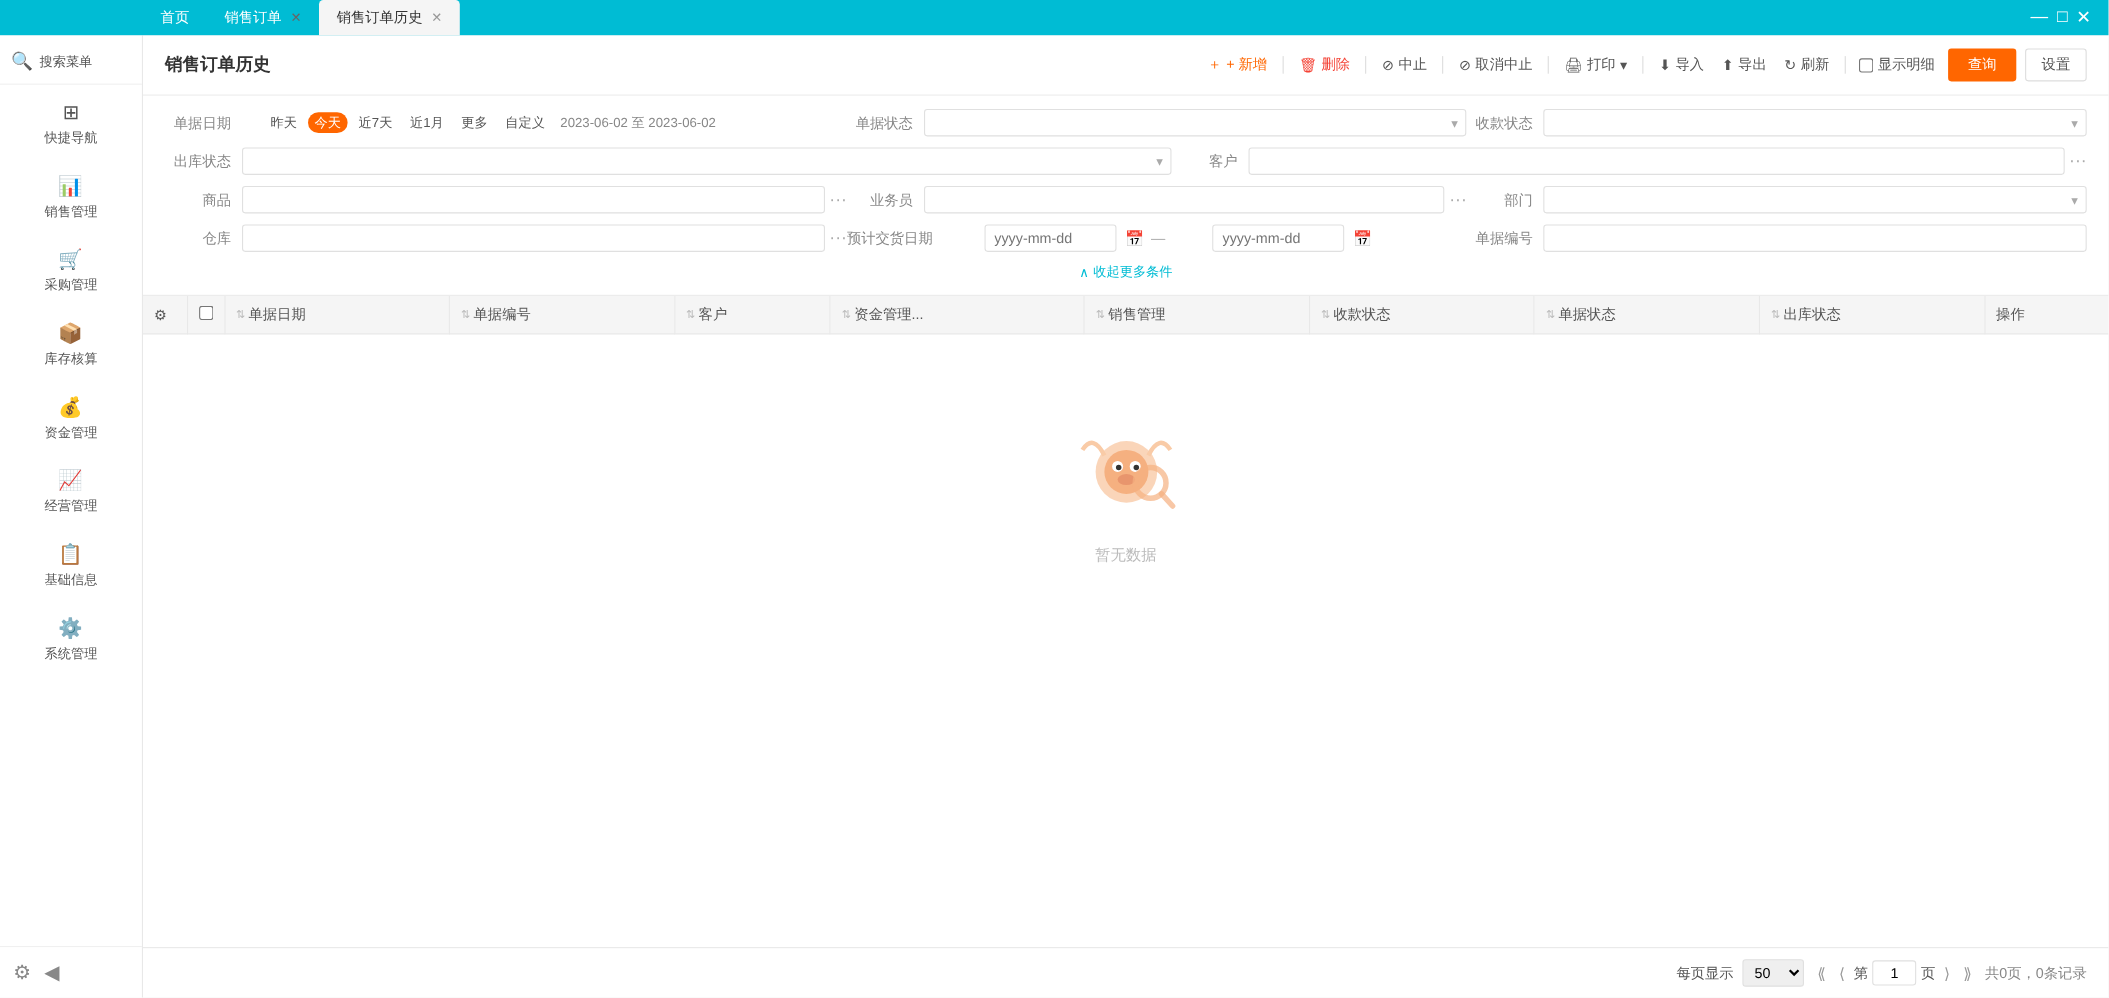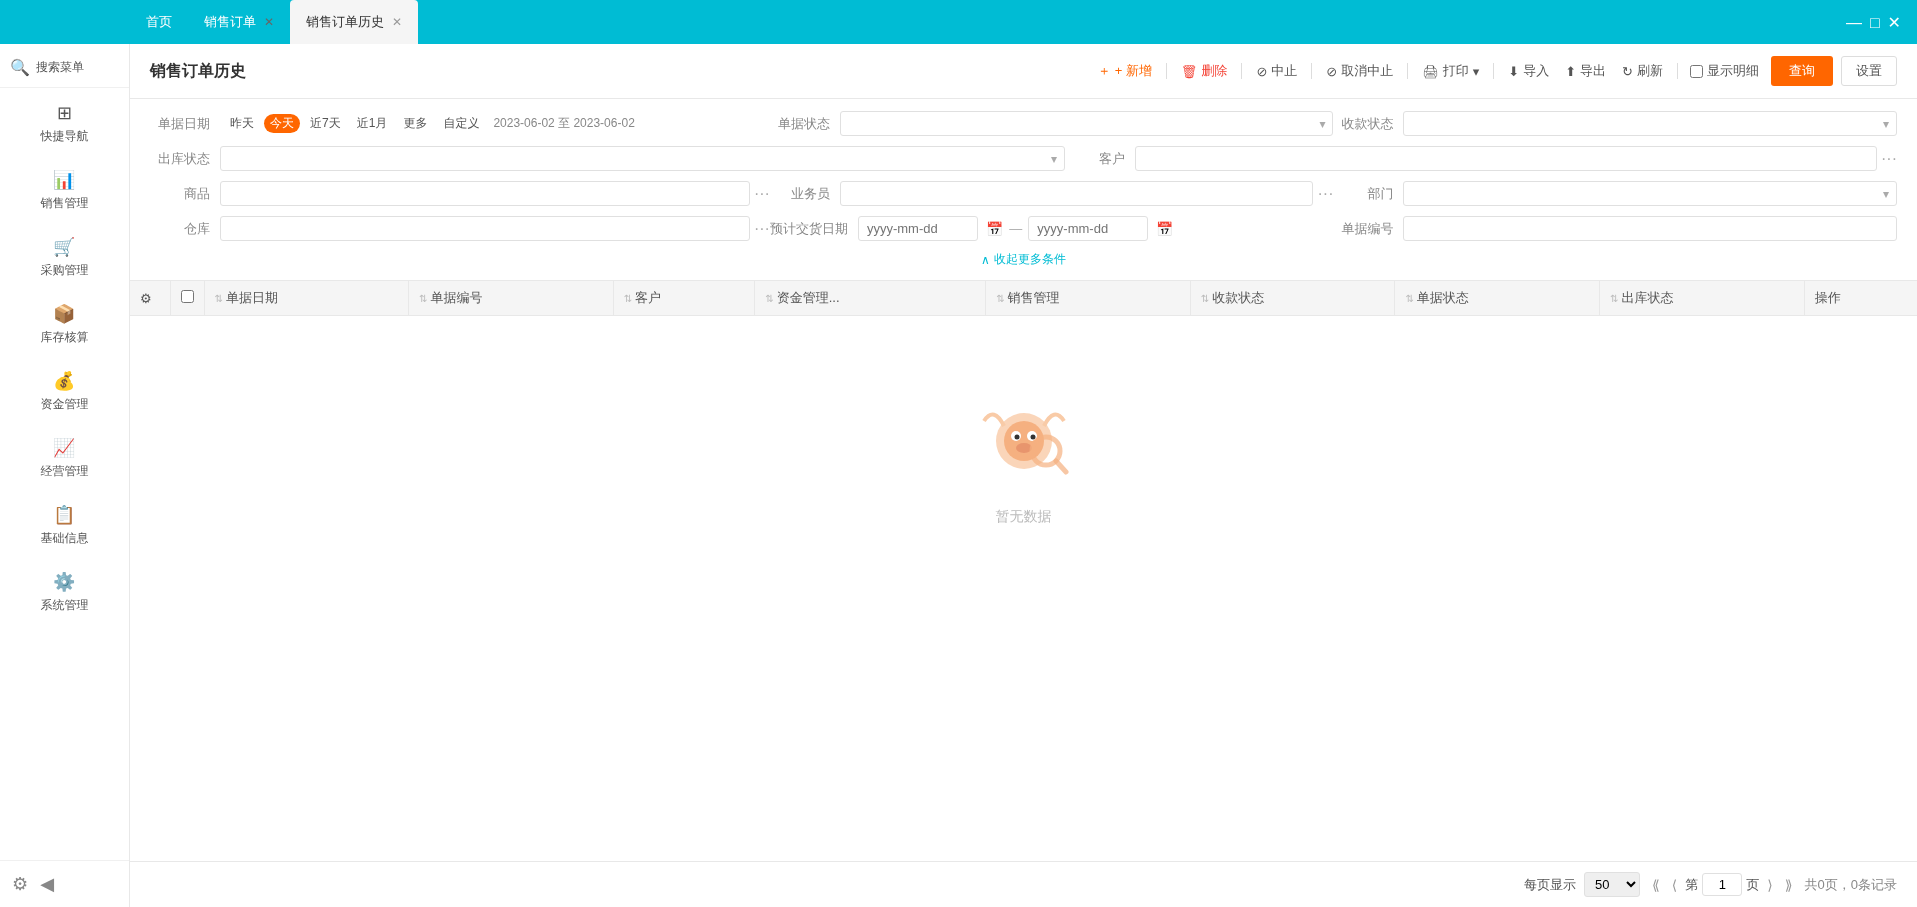--- a/index.html
+++ b/index.html
@@ -1,19 +1,19 @@
 <!DOCTYPE html>
 <html><head>
   <meta charset="utf-8">
   <style>
     * { margin: 0; padding: 0; box-sizing: border-box; }
     body { font-family: 'Microsoft YaHei', sans-serif; font-size: 13px; background: #f5f5f5; color: #333; display: flex; flex-direction: column; height: 907px; overflow: hidden; }
 
     
-    .topbar { background: #00bcd4; height: 44px; display: flex; align-items: center; padding: 0 0 0 130px; position: relative; }
+    .topbar { background: #00bcd4; height: 32px; display: flex; align-items: center; padding: 0 0 0 130px; position: relative; }
     .topbar-tab { display: flex; align-items: center; height: 100%; }
     .tab-item { display: flex; align-items: center; height: 100%; padding: 0 16px; font-size: 13px; color: #fff; cursor: pointer; position: relative; }
     .tab-item.active { background: #f5f5f5; color: #333; border-radius: 4px 4px 0 0; }
     .tab-item .tab-close { margin-left: 8px; font-size: 12px; color: #666; cursor: pointer; }
     .tab-item.active .tab-close { color: #999; }
     .topbar-right { position: absolute; right: 16px; top: 50%; transform: translateY(-50%); display: flex; align-items: center; gap: 8px; }
     .topbar-right span { color: #fff; font-size: 16px; cursor: pointer; }
 
     
     .main-layout { display: flex; flex: 1; overflow: hidden; }
@@ -44,28 +44,28 @@
 
     
     .filter-area { background: #fff; padding: 12px 20px; border-bottom: 1px solid #e8e8e8; }
     .filter-row { display: flex; align-items: center; margin-bottom: 10px; gap: 0; }
     .filter-label { color: #888; font-size: 13px; min-width: 70px; text-align: right; padding-right: 10px; flex-shrink: 0; }
     .filter-cell { display: flex; align-items: center; flex: 1; min-width: 0; }
     .filter-input { border: 1px solid #e0e0e0; border-radius: 3px; padding: 4px 8px; font-size: 13px; color: #333; background: #fff; width: 100%; outline: none; }
     .filter-select { border: 1px solid #e0e0e0; border-radius: 3px; padding: 4px 24px 4px 8px; font-size: 13px; color: #333; background: #fff; width: 100%; outline: none; appearance: none; cursor: pointer; }
     .filter-select-wrap { position: relative; flex: 1; }
     .filter-select-wrap::after { content: '▾'; position: absolute; right: 8px; top: 50%; transform: translateY(-50%); color: #aaa; pointer-events: none; font-size: 12px; }
-    .date-tags { display: flex; align-items: center; gap: 4px; margin-left: 4px; }
+    .date-tags { display: flex; align-items: center; gap: 4px; margin-left: 20px; }
     .date-tag { font-size: 12px; color: #555; padding: 1px 6px; cursor: pointer; border-radius: 3px; }
     .date-tag.active { background: #ff6600; color: #fff; border-radius: 10px; }
     .date-range { font-size: 12px; color: #888; margin-left: 8px; }
     .filter-dots { color: #aaa; font-size: 16px; margin-left: 4px; cursor: pointer; }
     .collapse-row { display: flex; justify-content: center; align-items: center; color: #00bcd4; font-size: 12px; cursor: pointer; gap: 4px; margin-top: 4px; }
     .filter-date-range { display: flex; align-items: center; gap: 6px; flex: 1; }
-    .filter-date-input { border: 1px solid #e0e0e0; border-radius: 3px; padding: 4px 8px; font-size: 13px; color: #bbb; background: #fff; width: 120px; outline: none; }
+    .filter-date-input { border: 1px solid #e0e0e0; border-radius: 3px; padding: 4px 8px; font-size: 13px; color: #bbb; background: #fff; width: 120px; outline: none; margin-left: 37px; }
     .filter-date-sep { color: #aaa; }
     .cal-icon { color: #aaa; font-size: 14px; cursor: pointer; margin-left: 2px; }
 
     
     .table-area { flex: 1; background: #fff; margin: 0; overflow: auto; }
     .data-table { width: 100%; border-collapse: collapse; }
     .data-table th { background: #f5f5f5; border-bottom: 1px solid #e8e8e8; border-right: 1px solid #e8e8e8; padding: 8px 10px; font-size: 13px; color: #555; font-weight: normal; text-align: left; white-space: nowrap; }
     .data-table th:last-child { border-right: none; }
     .data-table .th-sort { display: flex; align-items: center; gap: 3px; cursor: pointer; }
     .data-table .th-sort::before { content: '⇅'; font-size: 10px; color: #bbb; }

